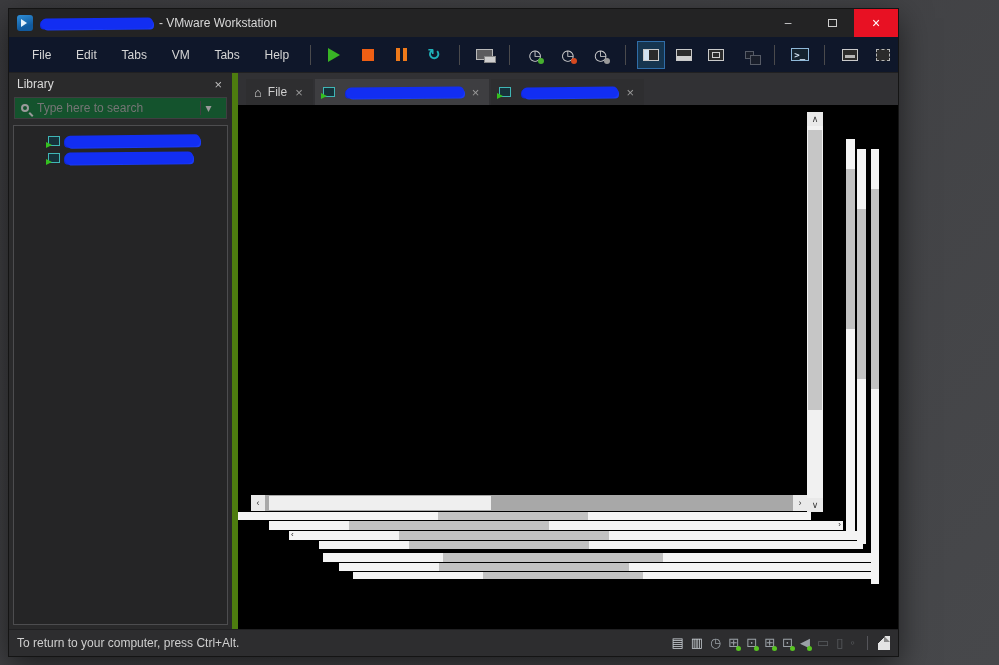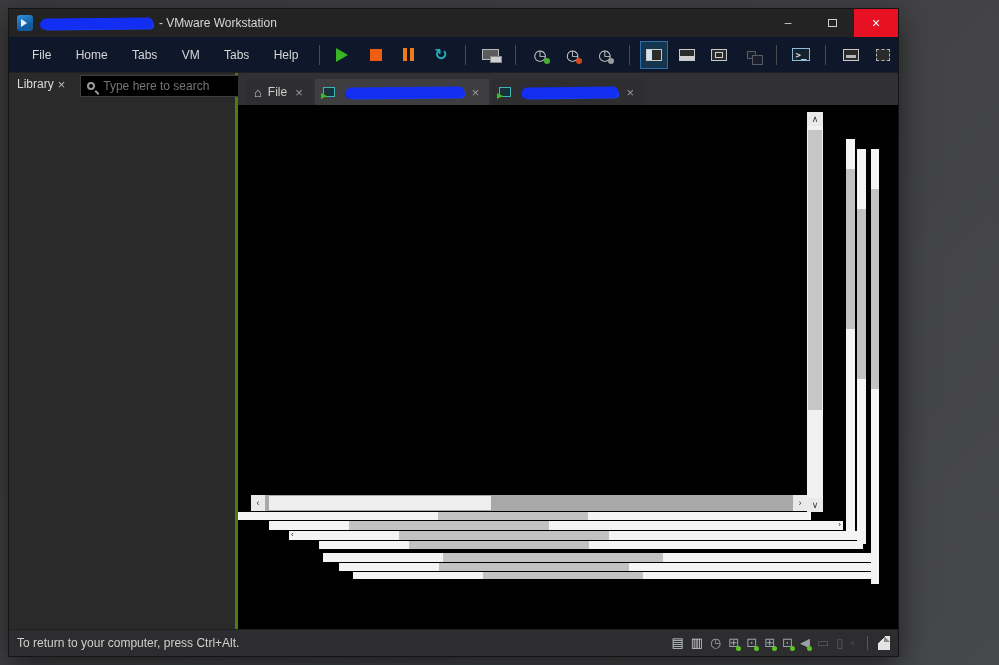--- a/index.html
+++ b/index.html
@@ -52,26 +52,26 @@
   .ti-unity{opacity:.38;width:9px;height:8px;}
   .ti-unity::before{content:"";position:absolute;left:4px;top:3px;width:9px;height:8px;border:1px solid #c9c9c9;background:#2b2b2b;}
   .ti-console{width:18px;height:13px;border:1px solid #8fb8d8;background:#15232e;color:#d7e7f5;
     font:bold 9px/12px "DejaVu Sans Mono",monospace;text-align:center;}
   .ti-console::after{content:">_";}
   .ti-kb::before{content:"";position:absolute;left:2px;bottom:2px;right:2px;height:3px;background:#b5b5b5;}
   .ti-fit{border-style:dashed;border-color:#b5b5b5;width:14px;height:12px;}
 
   
   .body{position:absolute;top:64px;bottom:27px;left:0;right:0;display:flex;}
-  .sidebar{width:229px;flex:none;background:#2a2a2b;border-right:3px solid #4d7c0f;display:flex;flex-direction:row;}
+  .sidebar{width:229px;flex:none;background:#2a2a2b;border-right:6px solid #4d7c0f;display:flex;flex-direction:column;}
   .lib-head{height:22px;display:flex;align-items:center;color:#dadada;padding:0 6px 0 8px;}
   .lib-head .grow{flex:1;}
   .lib-close{color:#bdbdbd;font-size:13px;padding:0 4px;}
-  .searchbox{height:22px;margin:2px 5px 4px 5px;background:#000000;border:1px solid #3f3f41;
-    display:flex;align-items:center;padding:0 2px 0 6px;}
+  .searchbox{height:22px;margin:2px 5px 4px 5px;background:#14532d;border:1px solid #3f3f41;
+    display:flex;align-items:center;padding:0 10px 0 6px;}
   .mag{width:8px;height:8px;border:2px solid #9a9a9a;border-radius:50%;position:relative;flex:none;margin-right:6px;}
   .mag::after{content:"";position:absolute;width:2px;height:5px;background:#9a9a9a;left:7px;top:6px;transform:rotate(-45deg);}
   .searchbox input{flex:1;background:transparent;border:none;outline:none;color:#bdbdbd;font:12px "Liberation Sans",sans-serif;min-width:0;}
   .dd-arrow{color:#9a9a9a;width:16px;text-align:center;flex:none;border-left:1px solid #3f3f41;}
   .treebox{flex:1;margin:2px 4px 4px 4px;border:1px solid #4d4d4f;background:#252526;padding:6px 4px;overflow:hidden;}
   .trow{display:flex;align-items:center;height:17px;color:#dcdcdc;white-space:nowrap;}
   .expander{width:9px;height:9px;border:1px solid #8a8a8a;background:#2a2a2b;position:relative;margin:0 5px 0 2px;flex:none;}
   .expander::after{content:"";position:absolute;left:1px;right:1px;top:3px;height:1px;background:#d0d0d0;}
   .mon-ico{width:13px;height:9px;border:1px solid #b9b9b9;background:#39393b;position:relative;margin-right:5px;flex:none;}
   .mon-ico::after{content:"";position:absolute;left:3px;bottom:-3px;width:5px;height:2px;background:#b9b9b9;}
@@ -131,21 +131,21 @@
       <span class="cap-spacer"></span>
       <span class="capbtn">–</span>
       <span class="capbtn">
           <span class="restore-glyph"></span>
         </span>
       <span class="capbtn close">×</span>
     </div>
 
     <div class="menurow">
       <span class="menu-item">File</span>
-      <span class="menu-item">Home</span>
+      <span class="menu-item">Edit</span>
       <span class="menu-item">Tabs</span>
       <span class="menu-item">VM</span>
       <span class="menu-item">Tabs</span>
       <span class="menu-item">Help</span>
       <span class="tsep"></span>
 
       <span class="tbtn">
           <span class="play-tri"></span>
         </span>
       <span class="tbtn">

